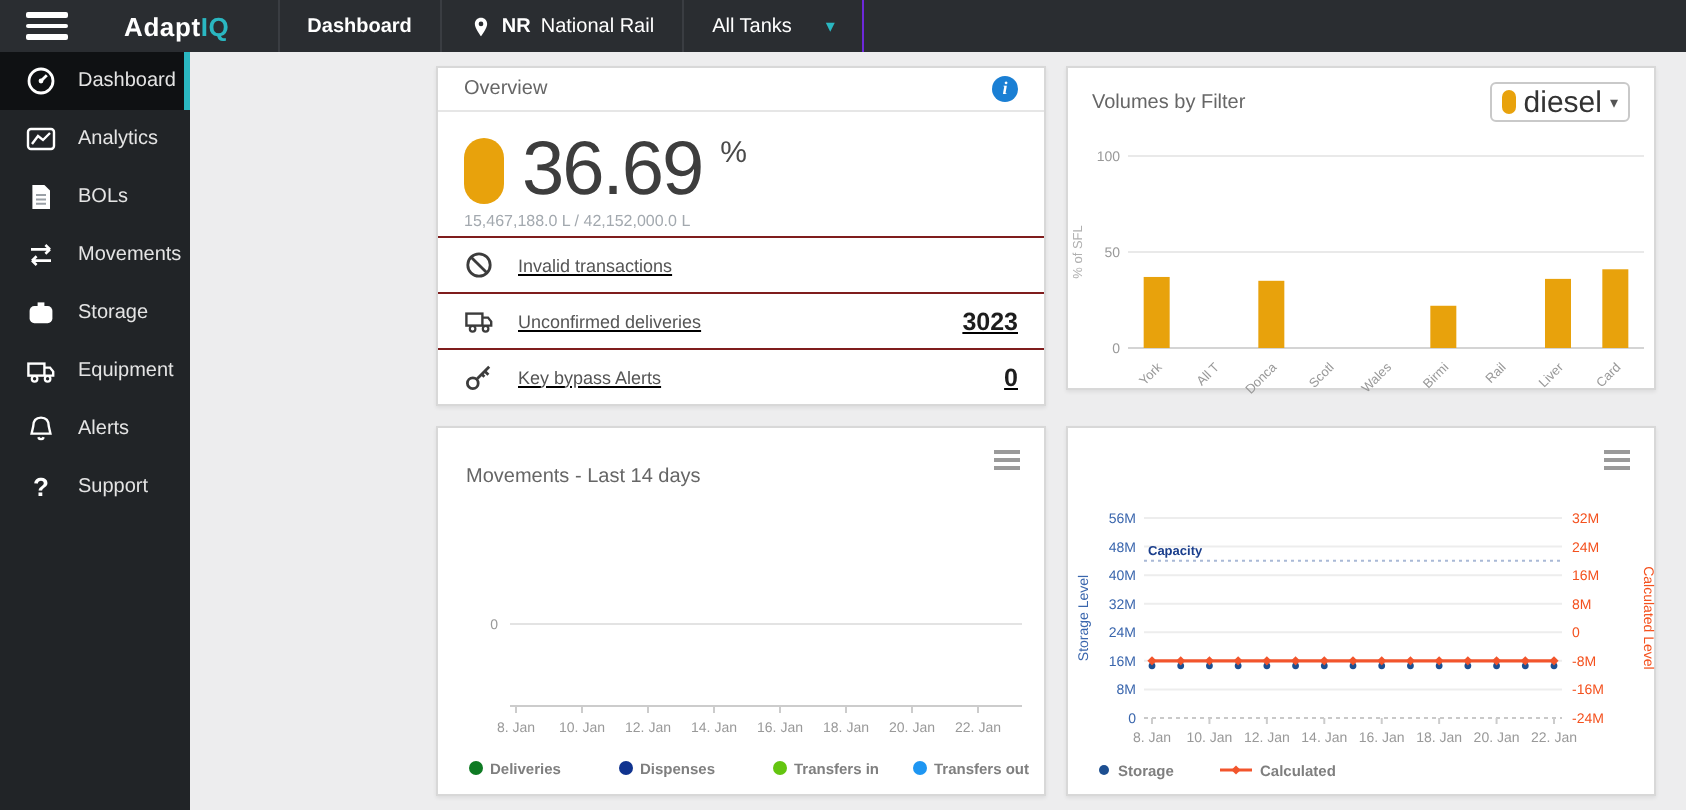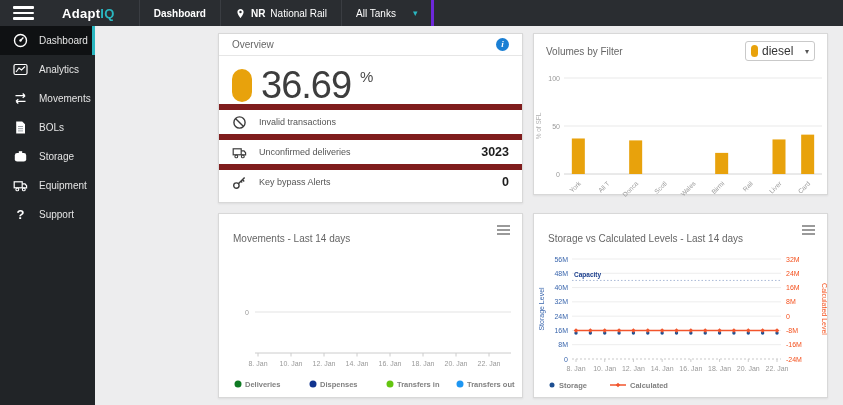--- a/index.html
+++ b/index.html
@@ -11,21 +11,21 @@
   .topbar { position:absolute; left:0; top:0; width:843px; height:26px;
             background:#2a2d31; display:flex; align-items:stretch; color:#fff; z-index:5; }
   .hamburger { width:46px; display:flex; flex-direction:column; justify-content:center;
                gap:3px; padding-left:13px; cursor:pointer; }
   .hamburger span { display:block; width:21px; height:2.6px; background:#fff; border-radius:1px; }
   .logo { display:flex; align-items:center; font-size:13px; font-weight:bold;
           letter-spacing:.3px; padding:0 24px 0 16px; }
   .logo .teal { color:#2ab7c1; }
   .topnav-item { display:flex; align-items:center; padding:0 14px; font-size:10px;
                  border-left:1px solid #3a3d42; cursor:pointer; gap:5px; }
-  .topnav-item.last { border-right:3px solid #6d28d9; }
+  .topnav-item.last { border-right:1px solid #6d28d9; }
   .topnav-item b { font-weight:bold; }
   .tb-caret { color:#2ab7c1; font-size:9px; margin-left:12px; }
   .pin { width:11px; height:13px; }
 
   
   .sidebar { position:absolute; left:0; top:26px; width:95px; height:379px;
              background:#212427; z-index:4; }
   .side-item { height:29px; display:flex; align-items:center; gap:11px;
                padding-left:13px; color:#e4e4e4; font-size:10px; cursor:pointer; }
   .side-item.active { background:#0f1113; border-right:3px solid #2ab7c1; }
@@ -47,35 +47,35 @@
   .ov-head { height:22px; display:flex; align-items:center; justify-content:space-between;
              padding:0 13px; border-bottom:1px solid #e6e6e6; }
   .info-icon { width:13px; height:13px; border-radius:50%; background:#1a7fd4; color:#fff;
                font-size:9px; font-weight:bold; font-style:italic; text-align:center;
                line-height:13px; cursor:pointer; font-family:"Liberation Serif", serif; }
   .ov-big { padding:10px 13px 0; display:flex; align-items:flex-start; gap:9px; height:48px; }
   .pill { width:20px; height:33px; background:#e8a20c; border-radius:10px; margin-top:3px; }
   .big-num { font-size:38px; line-height:38px; color:#3d3d3d; letter-spacing:-1px;text-align:right; }
   .big-pct { font-size:15px; color:#4a4a4a; margin-top:2px; }
   .ov-sub { padding:2px 13px 0; font-size:8px; color:#a3a9af; height:14px; }
-  .ov-row { height:28px; margin:0 0; border-top:6px solid #7f1d1d; display:flex;
-            align-items:center; padding:12px 13px; }
+  .ov-row { height:28px; margin:0 0; border-top:1px solid #7f1d1d; display:flex;
+            align-items:center; padding:12px 13px;text-decoration:underline; }
   .ricon { width:15px; height:15px; }
   .ricon svg { width:15px; height:15px; }
   .ov-row .rlabel { font-size:9px; color:#555; margin-left:12px; }
   .ov-row .rval { margin-left:auto; font-size:12.5px; font-weight:bold; color:#1d1d1d; }
 
   
   .vol-head { height:34px; display:flex; align-items:center; justify-content:space-between;
               padding:0 12px; }
   .dropdown { width:70px; height:20px; border:1px solid #c9c9c9; border-radius:3px;
               display:flex; align-items:center; gap:4px; padding:0 5px; cursor:pointer;
               background:#fff; }
   .mini-pill { width:7px; height:12px; background:#e8a20c; border-radius:3.5px; }
-  .dropdown .dd-label { font-size:12px; color:#333; }
+  .dropdown .dd-label { font-size:15px; color:#333; }
   .dd-caret { margin-left:auto; font-size:8px; color:#555; }
 
   
   .chart-menu { position:absolute; right:12px; top:11px; width:13px; cursor:pointer; }
   .chart-menu span { display:block; height:1.8px; background:#9a9a9a; margin-bottom:2.1px; }
 
   .mv-title { padding:14px 14px 0; }
   .chart-box { position:absolute; left:0; top:0; width:100%; height:100%; }
   .chart-box svg { display:block; }
   #chart-volumes { position:absolute; left:0; top:36px; width:295px; height:134px; }
@@ -128,34 +128,34 @@
           <svg viewBox="0 0 15 15">
             <rect x="1" y="2.5" width="13" height="10" rx="1.5" fill="none" stroke="#fff" stroke-width="1.2"></rect>
             <path d="M3 10 L6 6 L8.5 8 L12 4.5" fill="none" stroke="#fff" stroke-width="1.2"></path>
           </svg>
         </span>
       <span class="slabel">Analytics</span>
     </div>
     <div class="side-item">
       <span class="sicon">
           <svg viewBox="0 0 15 15">
+            <path d="M3.2 1.5 h6 l2.8 2.8 v9.2 h-8.8 z" fill="#fff"></path>
+            <path d="M5 6.5 h5 M5 8.7 h5 M5 10.9 h5" stroke="#9aa0a6" stroke-width="1"></path>
+          </svg>
+        </span>
+      <span class="slabel">BOLs</span>
+    </div>
+    <div class="side-item">
+      <span class="sicon">
+          <svg viewBox="0 0 15 15">
             <path d="M2.5 4.7 H12 M12 4.7 L9.7 2.5 M12 4.7 L9.7 6.9" fill="none" stroke="#fff" stroke-width="1.3"></path>
             <path d="M12.5 10.3 H3 M3 10.3 L5.3 8.1 M3 10.3 L5.3 12.5" fill="none" stroke="#fff" stroke-width="1.3"></path>
           </svg>
         </span>
       <span class="slabel">Movements</span>
-    </div>
-    <div class="side-item">
-      <span class="sicon">
-          <svg viewBox="0 0 15 15">
-            <path d="M3.2 1.5 h6 l2.8 2.8 v9.2 h-8.8 z" fill="#fff"></path>
-            <path d="M5 6.5 h5 M5 8.7 h5 M5 10.9 h5" stroke="#9aa0a6" stroke-width="1"></path>
-          </svg>
-        </span>
-      <span class="slabel">BOLs</span>
     </div>
     <div class="side-item">
       <span class="sicon">
           <svg viewBox="0 0 15 15">
             <rect x="5.8" y="2.2" width="3.4" height="2.4" fill="#fff"></rect>
             <rect x="1.8" y="4" width="11.4" height="8.6" rx="2.4" fill="#fff"></rect>
           </svg>
         </span>
       <span class="slabel">Storage</span>
     </div>
@@ -166,39 +166,49 @@
             <path d="M9.2 5.8 h2.8 l1.6 2 v2 h-4.4" fill="none" stroke="#fff" stroke-width="1.2"></path>
             <circle cx="4.3" cy="11.4" r="1.4" fill="none" stroke="#fff" stroke-width="1.1"></circle>
             <circle cx="10.8" cy="11.4" r="1.4" fill="none" stroke="#fff" stroke-width="1.1"></circle>
           </svg>
         </span>
       <span class="slabel">Equipment</span>
     </div>
     <div class="side-item">
       <span class="sicon">
           <svg viewBox="0 0 15 15">
+            <path d="M7.5 1.8 c-2.7 0 -3.9 1.9 -3.9 4.4 l-.8 3.6 h9.4 l-.8 -3.6 c0 -2.5 -1.2 -4.4 -3.9 -4.4 z" fill="none" stroke="#fff" stroke-width="1.2"></path>
+            <path d="M6.1 11.6 a1.5 1.5 0 0 0 2.8 0" fill="none" stroke="#fff" stroke-width="1.2"></path>
+          </svg>
+        </span>
+      <span class="slabel">Alerts</span>
+    </div>
+    <div class="side-item">
+      <span class="sicon">
+          <svg viewBox="0 0 15 15">
             <text x="7.5" y="12" font-size="13" font-weight="bold" fill="#fff" text-anchor="middle" font-family="Liberation Sans, sans-serif">?</text>
           </svg>
         </span>
       <span class="slabel">Support</span>
     </div>
   </nav>
 
   <main class="main">
 
     <section class="card card-overview">
       <div class="ov-head">
         <span class="card-title">Overview</span>
         <span class="info-icon">i</span>
       </div>
       <div class="ov-big">
         <span class="pill"></span>
         <span class="big-num">36.69</span>
         <span class="big-pct">%</span>
       </div>
+      <div class="ov-sub">15,467,188.0 L / 42,152,000.0 L</div>
       <div class="ov-row">
         <span class="ricon"><svg viewBox="0 0 15 15">
               <circle cx="7.5" cy="7.5" r="5.6" fill="none" stroke="#3c3c3c" stroke-width="1.4"></circle>
               <path d="M3.7 3.7 L11.3 11.3" stroke="#3c3c3c" stroke-width="1.4"></path>
             </svg></span>
         <span class="rlabel">Invalid transactions</span>
         <span class="rval"></span>
       </div>
       <div class="ov-row">
         <span class="ricon"><svg viewBox="0 0 15 15">
@@ -290,21 +300,20 @@
             <text x="101" y="173" font-size="7.5" fill="#7f7f7f" font-weight="bold" font-family="Liberation Sans, sans-serif">Dispenses</text>
             <circle cx="171" cy="170" r="3.5" fill="#64c510"></circle>
             <text x="178" y="173" font-size="7.5" fill="#7f7f7f" font-weight="bold" font-family="Liberation Sans, sans-serif">Transfers in</text>
             <circle cx="241" cy="170" r="3.5" fill="#1e96f2"></circle>
             <text x="248" y="173" font-size="7.5" fill="#7f7f7f" font-weight="bold" font-family="Liberation Sans, sans-serif">Transfers out</text>
           </svg>
         </div>
     </section>
 
     <section class="card card-storage">
-      <div class="mv-title"><span class="card-title">Storage vs Calculated Levels - Last 14 days</span></div>
       <div class="chart-menu">
           <span></span>
           <span></span>
           <span></span>
         </div>
       <div id="chart-storage" class="chart-box">
           <svg viewBox="0 0 295 185" width="295" height="185">
             <line x1="38" y1="145" x2="247" y2="145" stroke="#c9c9c9" stroke-width="1" stroke-dasharray="2,2"></line>
             <text x="34" y="147.5" text-anchor="end" font-size="7" fill="#3a66ad" font-family="Liberation Sans, sans-serif">0</text>
             <text x="252" y="147.5" text-anchor="start" font-size="7" fill="#f4511e" font-family="Liberation Sans, sans-serif">-24M</text>

